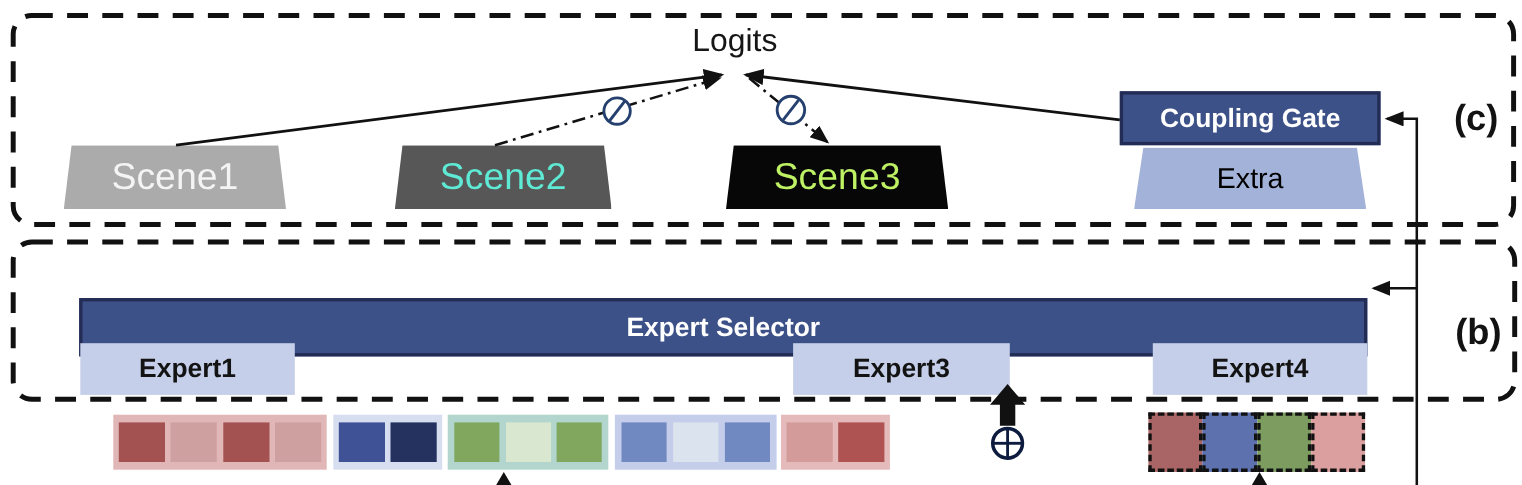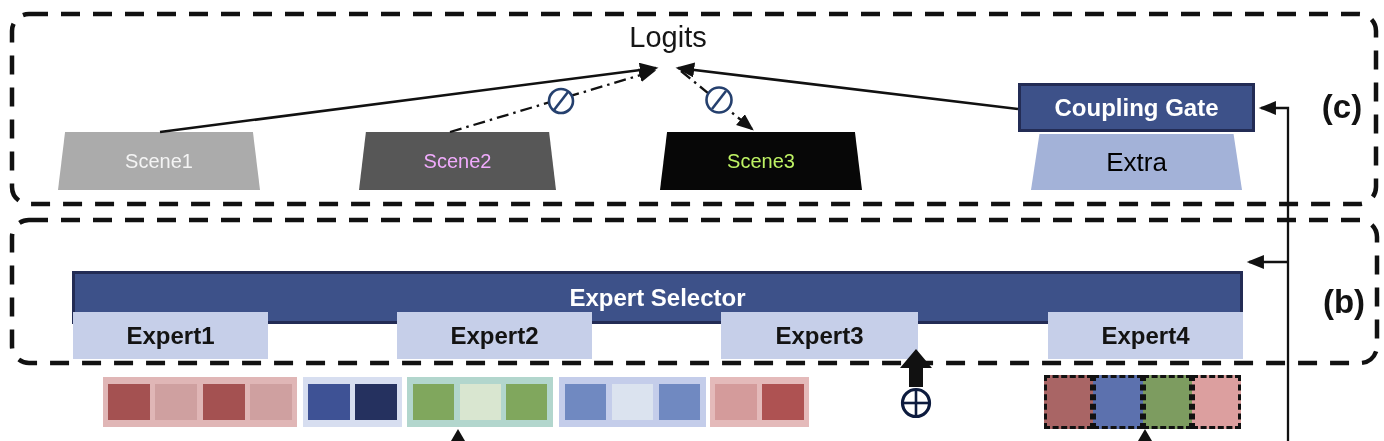--- a/index.html
+++ b/index.html
@@ -8,21 +8,21 @@
     background:#ffffff;font-family:"Liberation Sans","DejaVu Sans",sans-serif;
   }
   .abs{position:absolute;box-sizing:border-box;}
   .lbl{display:flex;align-items:center;justify-content:center;}
 
   
   .logits{left:598px;top:18px;width:140px;height:38px;font-size:29px;color:#161616;}
 
   
   .trap{clip-path:polygon(3.5% 0,96.5% 0,100% 100%,0 100%);
-        height:58px;top:132px;font-size:20px;}
+        height:58px;top:132px;font-size:34px;}
   .trap-extra{clip-path:polygon(4% 0,96% 0,100% 100%,0 100%);
         left:1031px;top:134px;width:211px;height:56px;font-size:26px;}
 
   
   .navybox{border-style:solid;border-width:3px;font-weight:bold;color:#fff;}
   .coupling{left:1018px;top:83px;width:237px;height:49px;font-size:24px;}
   .selector{left:72px;top:235px;width:1171px;height:53px;font-size:24px;}
 
   
   .expert{top:312px;height:47px;font-weight:bold;font-size:24px;}
@@ -41,35 +41,34 @@
 </style>
 </head>
 <body>
 
 <div class="stage">
 
   <div class="abs lbl logits">Logits</div>
 
   <div class="abs lbl trap" style="left: 58px; width: 202px; background: rgb(171, 171, 171); color: rgb(244, 244, 244);">Scene1</div>
 
-  <div class="abs lbl trap" style="left: 359px; width: 197px; background: rgb(87, 87, 87); color: #f0abfc;">Scene2</div>
+  <div class="abs lbl trap" style="left: 359px; width: 197px; background: rgb(87, 87, 87); color: #5eead4;">Scene2</div>
 
   <div class="abs lbl trap" style="left: 660px; width: 202px; background: rgb(7, 7, 7); color: #bef264;">Scene3</div>
 
   <div class="abs lbl trap-extra" style="background: rgb(163, 178, 216); color: #000000; text-align: center;">Extra</div>
 
   <div class="abs lbl navybox coupling" style="background: rgb(61, 81, 137); border-color: rgb(35, 44, 85); color: rgb(255, 255, 255);">Coupling Gate</div>
 
   <div class="abs lbl panel-label" style="left:1303px;top:84px;">(c)</div>
 
   <div class="abs lbl navybox selector" style="background: rgb(61, 81, 137); border-color: rgb(35, 44, 85); color: rgb(255, 255, 255); margin-top: 36px;">Expert Selector</div>
 
   <div class="abs lbl expert" style="left: 73px; width: 195px; background: rgb(198, 207, 233); color: rgb(19, 19, 19);">Expert1</div>
 
-  <div class="abs lbl expert" style="left: 397px; width: 195px; background: rgb(198, 207, 233); color: rgb(19, 19, 19);">Expert2</div>
 
   <div class="abs lbl expert" style="left: 721px; width: 197px; background: rgb(198, 207, 233); color: rgb(19, 19, 19);">Expert3</div>
 
   <div class="abs lbl expert" style="left: 1048px; width: 195px; background: rgb(198, 207, 233); color: rgb(19, 19, 19);">Expert4</div>
 
   <div class="abs lbl panel-label" style="left:1305px;top:279px;">(b)</div>
 
   <div class="abs tgroup" style="left: 103px; width: 194px; background: rgb(224, 182, 182);">
     <span class="sq" style="background: rgb(164, 81, 81);"></span>
     <span class="sq" style="background: rgb(207, 160, 160);"></span>

